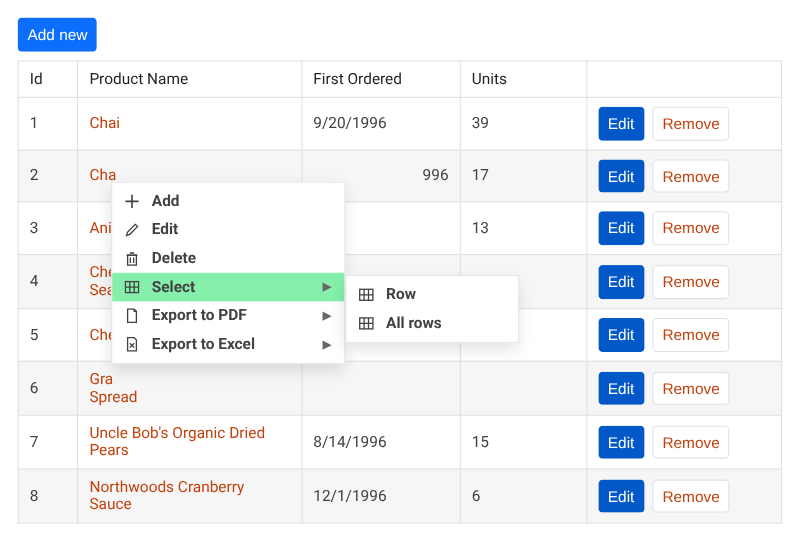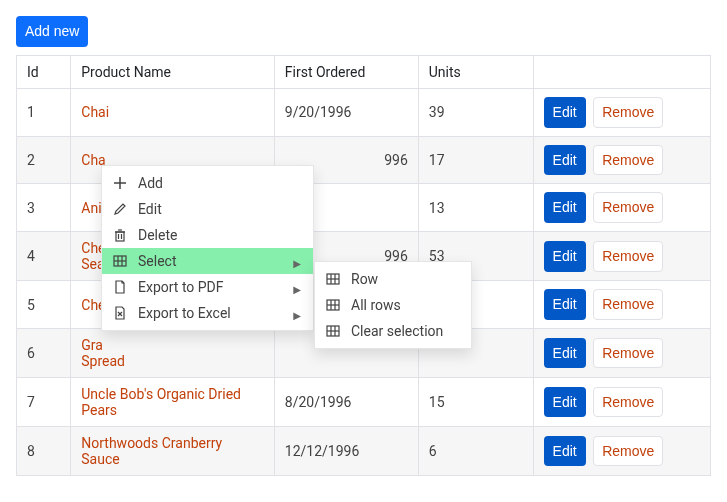--- a/index.html
+++ b/index.html
@@ -18,26 +18,26 @@
   .col-id { width: 52px; }
   .col-name { width: 195px; }
   .col-date { width: 138px; }
   .col-units { width: 110px; }
   .col-actions { width: 170px; }
   .actions .btn { margin-right: 4px; }
   tbody td { color: #424242; }
   tbody td.name { color:#c2410c; }
   .ctx { position: absolute; background: #fff; border: 1px solid #e5e5e5; box-shadow: 0 6px 14px rgba(0,0,0,.12); font-size: 14px; color: #424242; }
   .ctx ul { list-style: none; margin: 0; padding: 4px 0; }
-  .ctx li { display: flex; align-items: flex-end; gap: 10px; padding: 5px 12px 5px 10px; cursor: default; white-space: nowrap; }
+  .ctx li { display: flex; align-items: center; gap: 10px; padding: 5px 12px 5px 10px; cursor: default; white-space: nowrap; font-weight: bold; }
   .ctx li.sel { background: #86efac; }
   .ctx li .icon { width: 16px; height: 16px; display: inline-flex; align-items: center; justify-content: center; flex: 0 0 16px; }
   .ctx li .arrow { margin-left: auto; font-size: 10px; color: #666; }
   .ctx-main { top: 165px; left: 101px; width: 213px; }
-  .ctx-sub  { top: 261px; left: 314px; width: 158px; }
+  .ctx-sub  { top: 250px; left: 314px; width: 158px; }
   svg { display: block; }
 </style>
 </head>
 <body>
 
 <div class="wrap">
   <button class="btn btn-primary add-new">Add new</button>
 
   <table class="grid">
     <colgroup>
@@ -113,31 +113,31 @@
         <td></td>
         <td></td>
         <td class="actions">
           <button class="btn btn-primary-dark">Edit</button>
           <button class="btn btn-light">Remove</button>
         </td>
       </tr>
       <tr>
         <td>7</td>
         <td class="name">Uncle Bob's Organic Dried Pears</td>
-        <td>8/20/1996</td>
+        <td>8/14/1996</td>
         <td>15</td>
         <td class="actions">
           <button class="btn btn-primary-dark">Edit</button>
           <button class="btn btn-light">Remove</button>
         </td>
       </tr>
       <tr>
         <td>8</td>
         <td class="name">Northwoods Cranberry Sauce</td>
-        <td>12/12/1996</td>
+        <td>12/1/1996</td>
         <td>6</td>
         <td class="actions">
           <button class="btn btn-primary-dark">Edit</button>
           <button class="btn btn-light">Remove</button>
         </td>
       </tr>
     </tbody>
   </table>
 
   
@@ -225,27 +225,16 @@
         <span class="icon">
           <svg width="14" height="14" viewBox="0 0 14 14" fill="none" stroke="#424242" stroke-width="1.2">
               <rect x="1" y="2" width="12" height="10"></rect>
               <line x1="1" y1="7" x2="13" y2="7"></line>
               <line x1="5" y1="2" x2="5" y2="12"></line>
               <line x1="9" y1="2" x2="9" y2="12"></line>
             </svg>
         </span>
         <span>All rows</span>
       </li>
-      <li>
-        <span class="icon">
-          <svg width="14" height="14" viewBox="0 0 14 14" fill="none" stroke="#424242" stroke-width="1.2">
-              <rect x="1" y="2" width="12" height="10"></rect>
-              <line x1="1" y1="7" x2="13" y2="7"></line>
-              <line x1="5" y1="2" x2="5" y2="12"></line>
-              <line x1="9" y1="2" x2="9" y2="12"></line>
-            </svg>
-        </span>
-        <span>Clear selection</span>
-      </li>
     </ul>
   </div>
 
 </div>
 
 </body></html>

